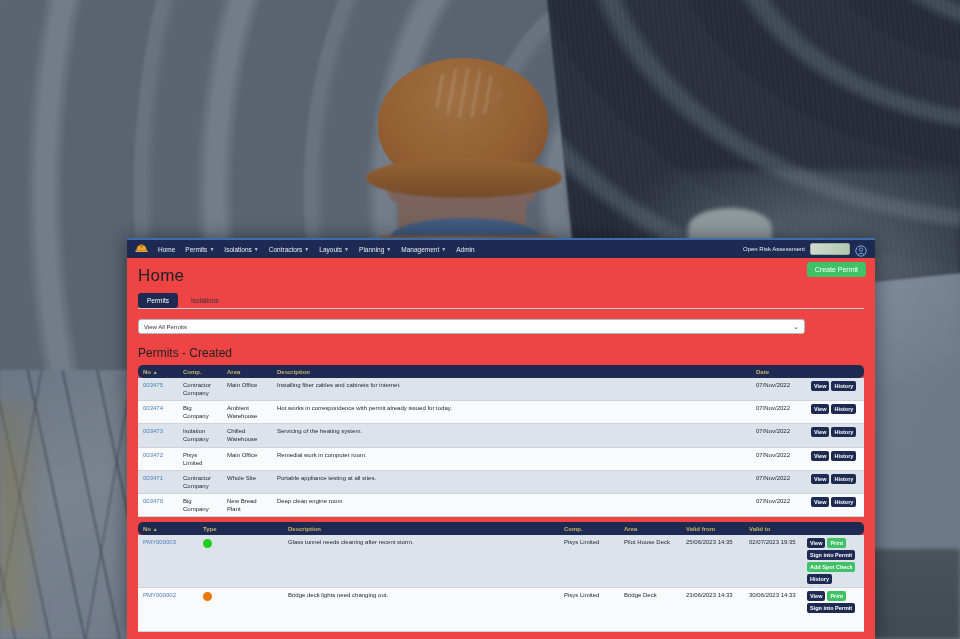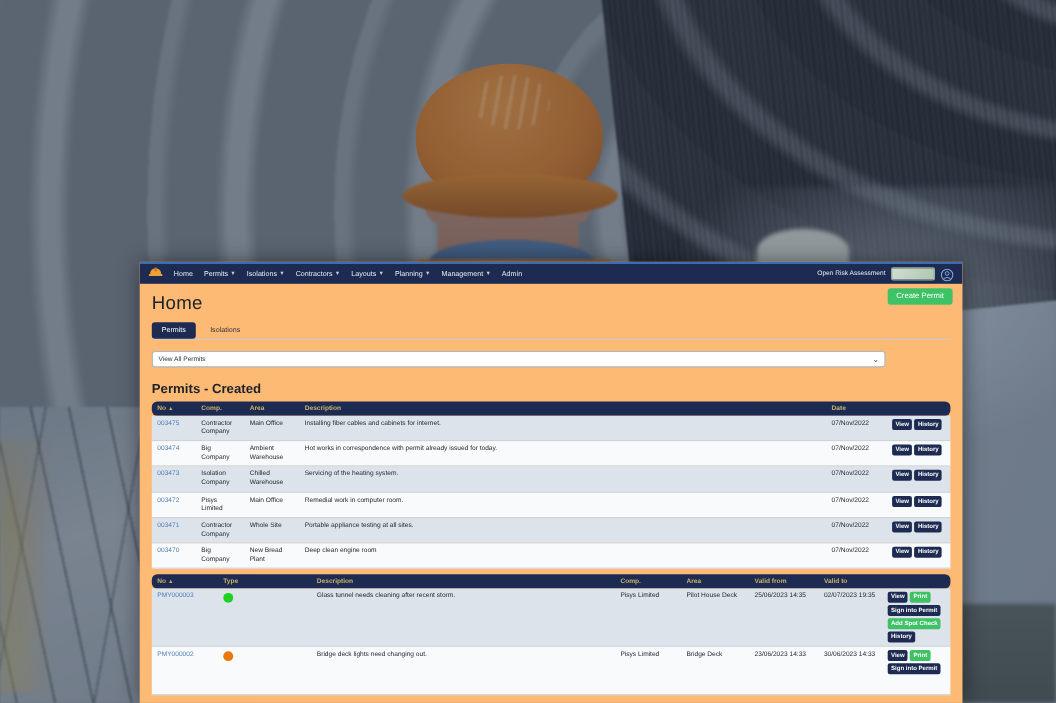--- a/index.html
+++ b/index.html
@@ -54,21 +54,21 @@
   .worker .brim { position:absolute; left:16px; top:118px; width:196px; height:40px;
     border-radius:50%; background: linear-gradient(#d07c24,#9c5212); filter: blur(.8px); }
   .bg-worker2-hat { position:absolute; left:688px; top:208px; width:84px; height:40px;
     border-radius:50% 50% 20% 20%; background:#c4cabf; filter: blur(2px); }
   .bg-right-dark { position:absolute; right:0; bottom:0; width:88px; height:90px;
     background: linear-gradient(#5a615b,#4c534e); filter: blur(2px); }
   .bg-tint { position:absolute; inset:0; background: rgba(40,58,88,.34); }
 
   
   .app { position:absolute; left:127px; top:238px; width:748px; height:401px;
-    background:#fdba74; overflow:hidden; box-shadow: 0 0 18px rgba(0,0,0,.45); font-family:"Liberation Sans", sans-serif; }
+    background:#ef4444; overflow:hidden; box-shadow: 0 0 18px rgba(0,0,0,.45); font-family:"Liberation Sans", sans-serif; }
 
   .navbar { height:20px; background:#1d2b52; border-top:2px solid #3f6cae;
     display:flex; align-items:center; padding:0 8px; color:#fff; }
   .nav-left { display:flex; align-items:center; gap:10px; }
   .nav-item { font-size:6.5px; color:#e8ecf5; display:flex; align-items:center; gap:2px; cursor:pointer; white-space:nowrap; }
   .caret { font-size:5px; color:#c7d0e2; line-height:1; }
   .nav-right { margin-left:auto; display:flex; align-items:center; gap:5px; }
   .nav-risk { font-size:6px; color:#e8ecf5; white-space:nowrap; }
   .nav-search { width:40px; height:12px; border:1px solid #9ab0a2; border-radius:2px;
     background: linear-gradient(120deg,#d4dcd2,#aec7ad); outline:none; font-size:6px; padding:0 2px; }
@@ -81,21 +81,21 @@
 
   .tabs { margin-top:7px; border-bottom:1px solid #c6cdd6; display:flex; gap:4px; padding-bottom:0; }
   .tab { font-size:6.5px; padding:4px 9px; border-radius:3px 3px 0 0; cursor:pointer; color:#2b3340; }
   .tab.active { background:#1d2b52; color:#fff; border-radius:3px; }
 
   .filter-select { margin-top:10px; width:667px; height:15px; background:#fff;
     border:1px solid #aeb6bf; border-radius:3px; display:flex; align-items:center;
     padding:0 5px; font-size:6px; color:#2b3340; cursor:pointer; }
   .filter-select .chev { margin-left:auto; font-size:7px; color:#444; }
 
-  .section-title { font-size:12px; color:#1c2126; font-weight:700; margin-top:12px; }
+  .section-title { font-size:12px; color:#1c2126; font-weight:400; margin-top:12px; }
 
   .thead { margin-top:5px; background:#1d2b52; border-radius:5px; height:13px;
     display:grid; align-items:center; color:#c9b26d; font-size:6px; font-weight:bold; }
   .thead .hcell { padding:0 5px; white-space:nowrap; }
   .sort-arrow { font-size:5px; color:#c9b26d; }
 
   .grid-created { grid-template-columns:40px 44px 50px 1fr 55px 58px; }
   .grid-live    { grid-template-columns:60px 85px 1fr 60px 62px 63px 58px 62px; }
 
   .trow { display:grid; align-items:start; font-size:6px; color:#24292f;

